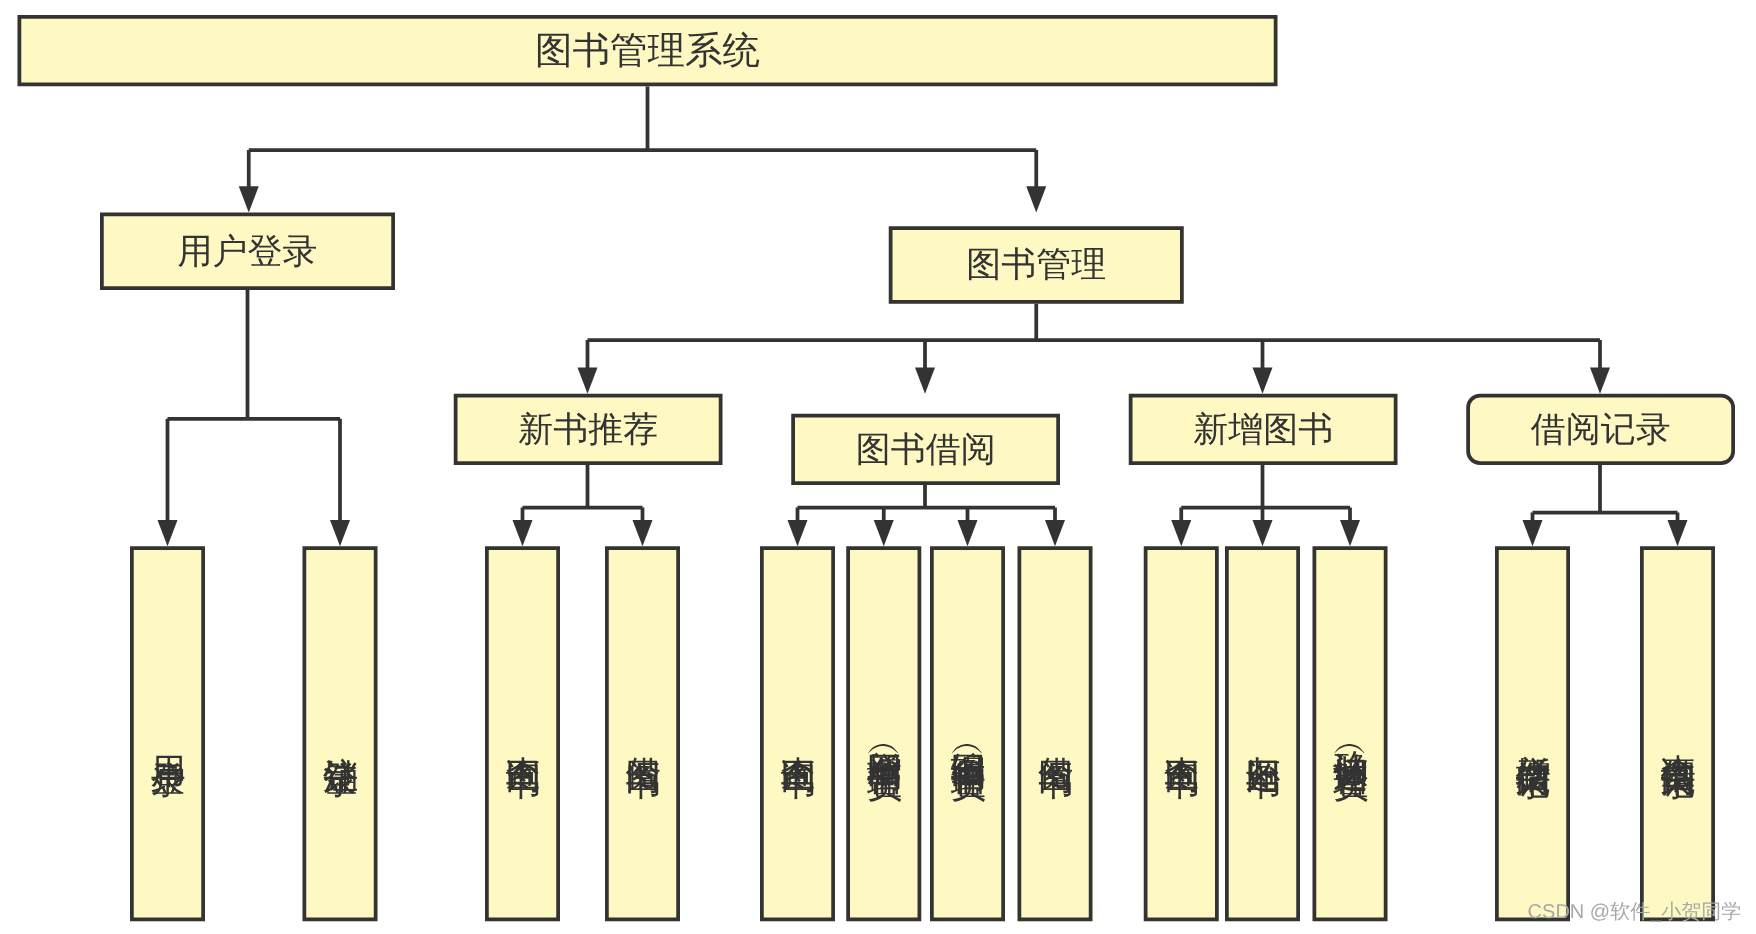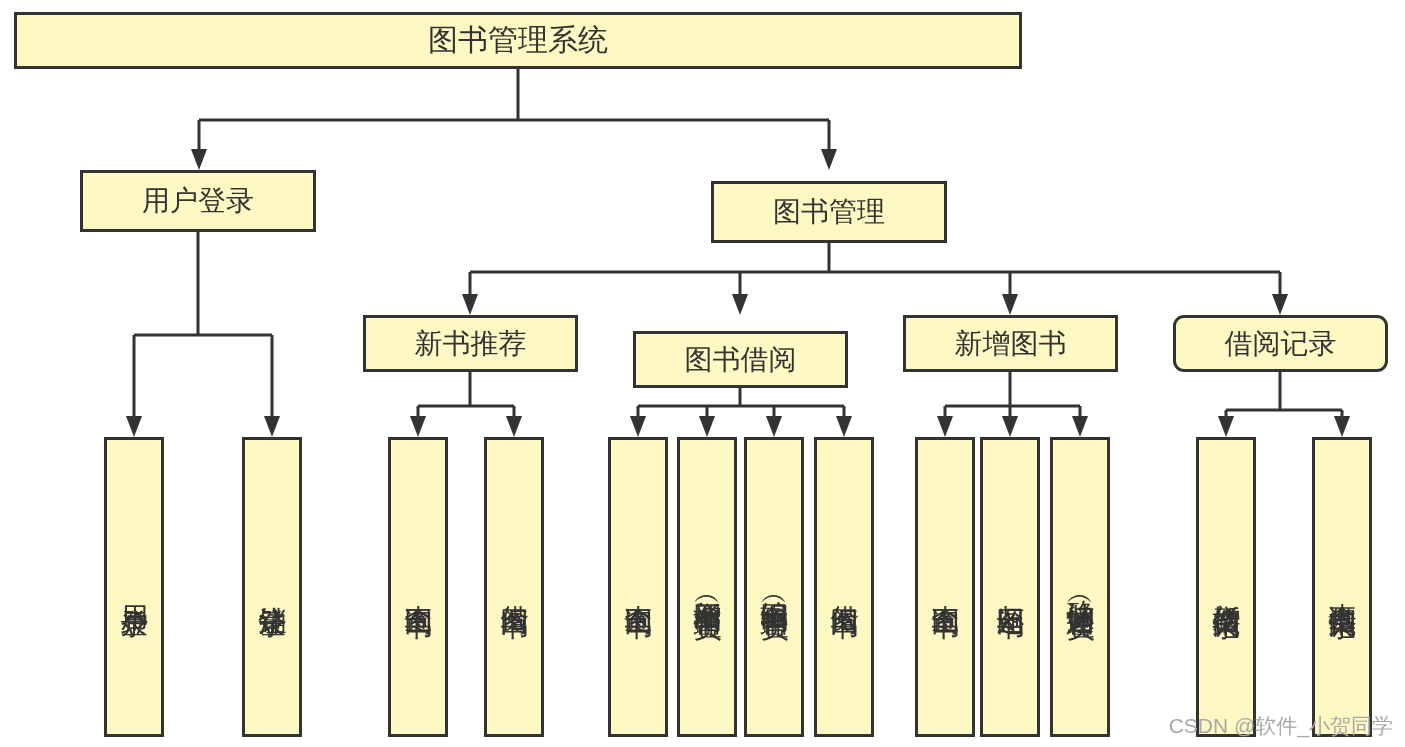--- a/index.html
+++ b/index.html
@@ -40,21 +40,21 @@
     text-orientation: mixed;
     font-size: 28px;
     letter-spacing: 2px;
     line-height: 1;
     color: #333333;
   }
   #watermark {
     position: absolute;
     right: 12px;
     bottom: 7px;
-    font-size: 21px;
+    font-size: 16px;
     color: #a8a8a8;
     z-index: 5;
     white-space: nowrap;
   }
 </style>
 </head>
 <body>
 
 <div id="canvas">
 

